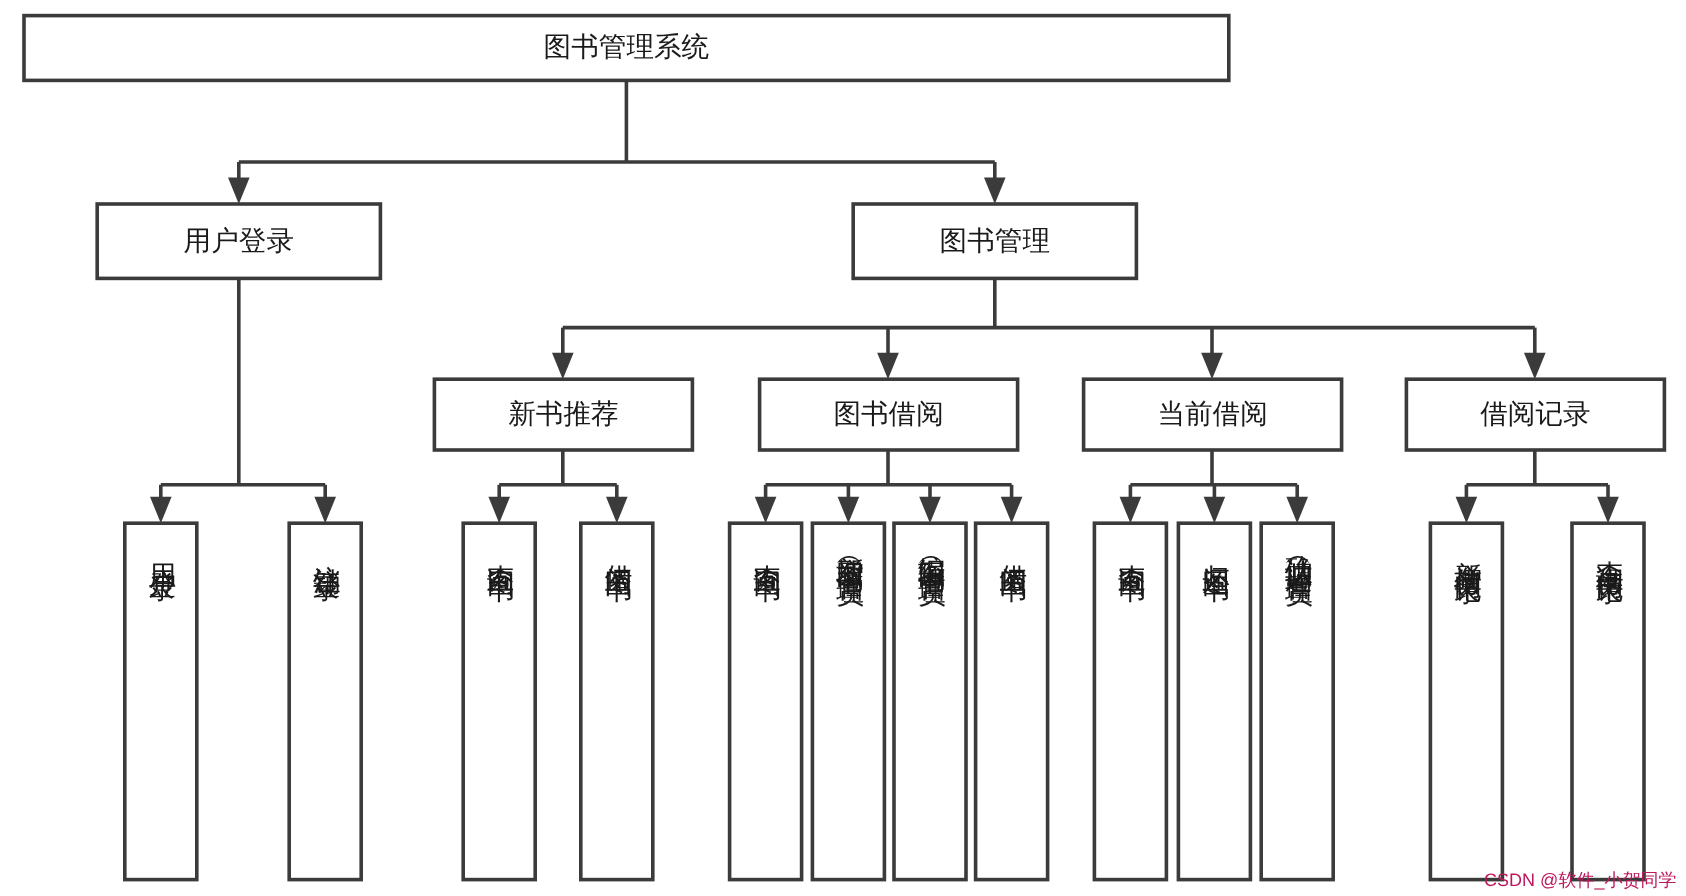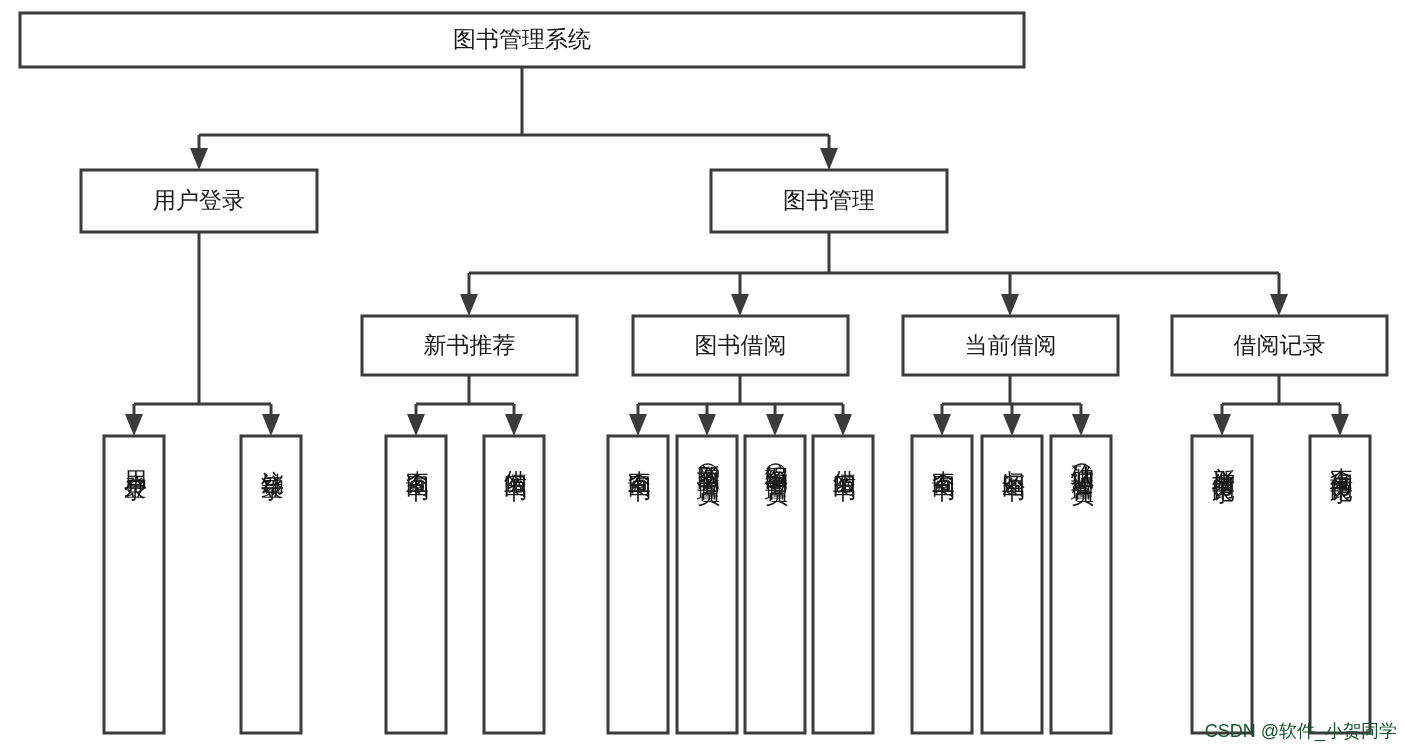--- a/index.html
+++ b/index.html
@@ -49,22 +49,22 @@
   }
   .edge-arrow {
     fill: #3b3b3b;
     stroke: none;
   }
   .watermark {
     position: absolute;
     right: 8px;
     bottom: 4px;
     font-family: "Liberation Sans", "DejaVu Sans", sans-serif;
-    font-size: 18px;
-    color: #14532d;
+    font-size: 15px;
+    color: #be185d;
     white-space: nowrap;
     user-select: none;
   }
 </style>
 </head>
 <body>
 
 <div id="canvas-wrap">
   <svg class="diagram" viewBox="0 0 1405 747">
     <g id="edges-layer">

